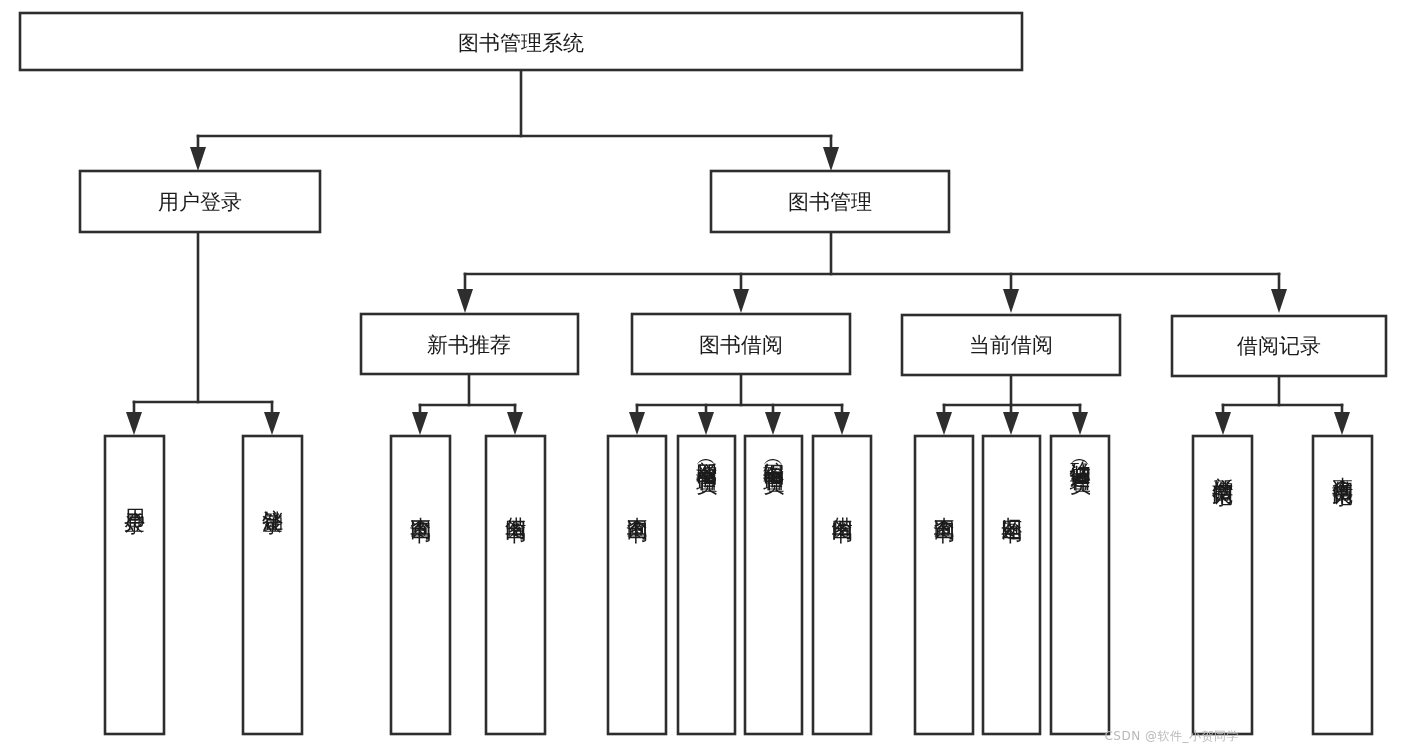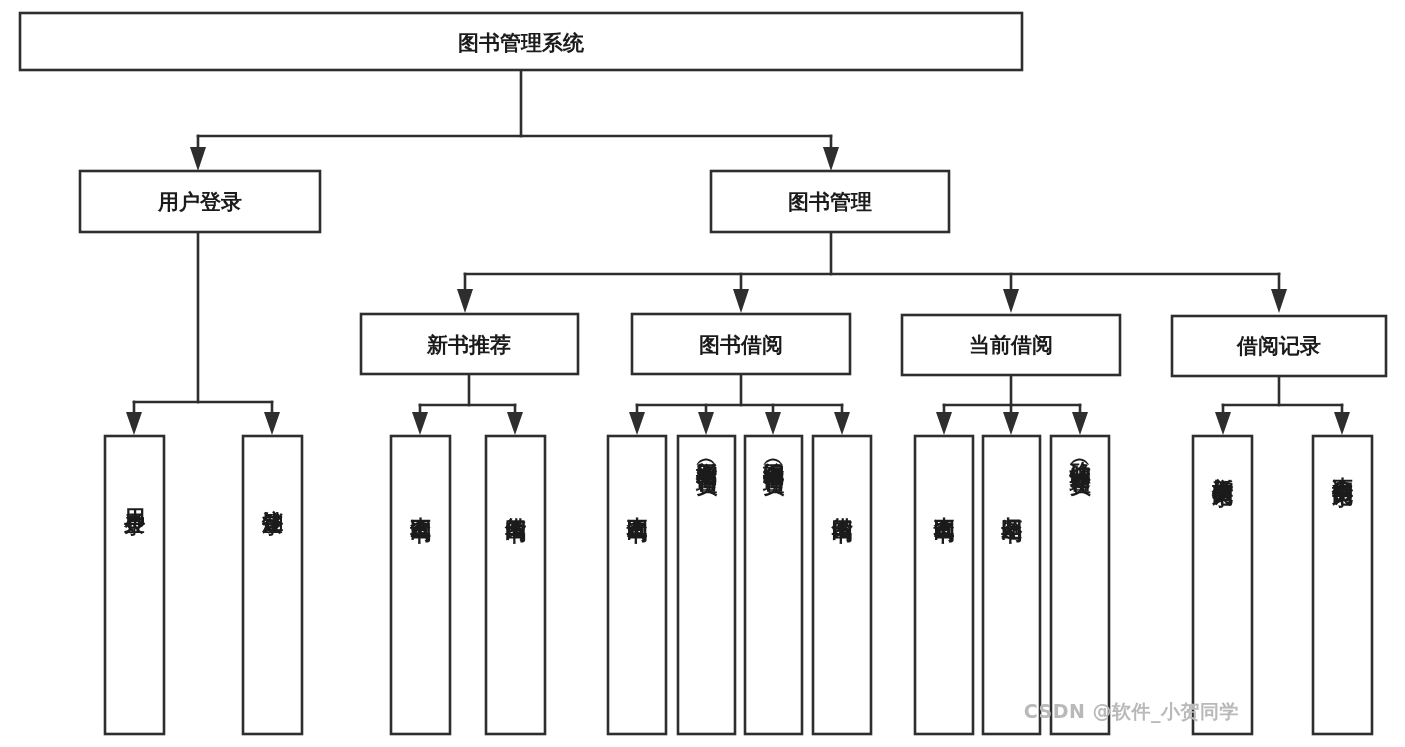--- a/index.html
+++ b/index.html
@@ -12,21 +12,20 @@
     height: 747px;
     font-family: "DejaVu Sans", "Liberation Sans", sans-serif;
     overflow: hidden;
     position: relative;
   }
   #diagram-root {
     position: relative;
     width: 1247px;
     height: 747px;
     background: #ffffff;
-    font-weight: bold;
   }
   svg.diagram-canvas {
     position: absolute;
     left: 0;
     top: 0;
     width: 1405px;
     height: 747px;
     display: block;
   }
   .node-box {
@@ -65,23 +64,23 @@
     font-family: "DejaVu Sans", "Liberation Sans", sans-serif;
     font-size: 21px;
     line-height: 1.08;
     letter-spacing: 2px;
     color: #1b1b1b;
     white-space: nowrap;
   }
   .watermark {
     position: absolute;
     right: 8px;
-    bottom: 22px;
-    font-family: "DejaVu Sans", "Liberation Sans", sans-serif;
-    font-size: 19px;
+    bottom: 2px;
+    font-family: "DejaVu Sans", "Liberation Sans", sans-serif;
+    font-size: 12px;
     color: #b9b9b9;
     letter-spacing: 0.5px;
     white-space: nowrap;
   }
 </style>
 </head>
 <body>
 
 <div id="diagram-root">
 

